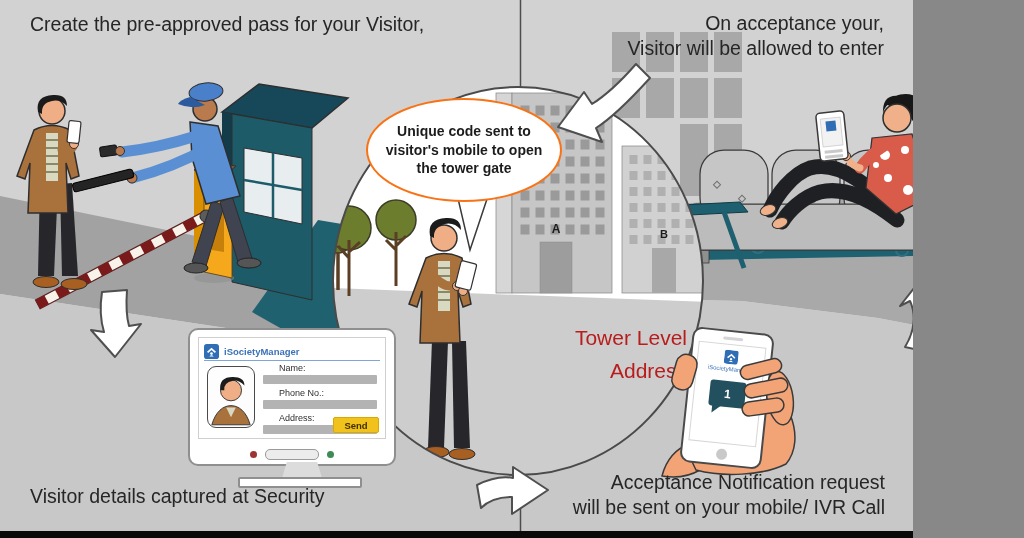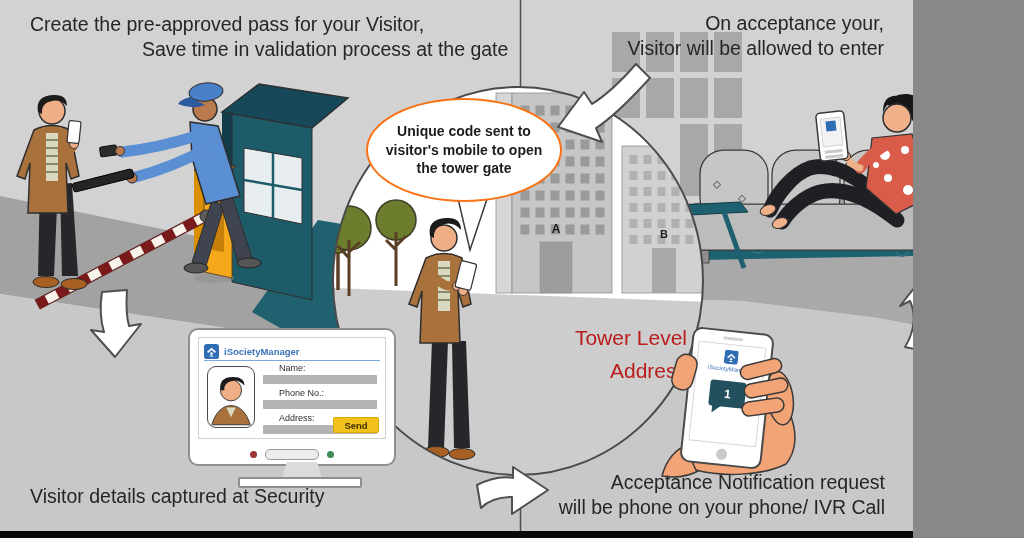--- a/index.html
+++ b/index.html
@@ -282,29 +282,28 @@
 
     <g fill="#f2a477" stroke="#3a3a3a" stroke-width="1.5">
       <path d="M662,476 C666,460 676,448 690,444 L700,470 C688,477 674,478 662,476 Z"></path>
       <path d="M696,470 C684,448 686,424 702,412 C718,400 744,398 762,404 L790,414 C798,434 796,452 786,464 C762,476 722,477 696,470 Z"></path>
     </g>
 
     <polygon points="456,190 488,196 470,250" fill="#ffffff" stroke="#3a3a3a" stroke-width="1.5"></polygon>
   </svg>
 
   <div class="abs cap tl1">Create the pre-approved pass for your Visitor,</div>
-  <div class="abs cap tl2">Save time in validation process at the gate</div>
   <div class="abs cap tr">
     <div>On acceptance your,</div>
     <div>Visitor will be allowed to enter</div>
   </div>
   <div class="abs cap bl">Visitor details captured at Security</div>
   <div class="abs cap br">
     <div>Acceptance Notification request</div>
-    <div>will be phone on your phone/ IVR Call</div>
+    <div>will be sent on your mobile/ IVR Call</div>
   </div>
 
   <div class="abs bubble">Unique code sent to visitor's mobile to open the tower gate</div>
   <div class="abs tower-label">
     <div>Tower Level</div>
     <div>Address</div>
   </div>
   <div class="abs bldg-label bldg-a">A</div>
   <div class="abs bldg-label bldg-b">B</div>
 

